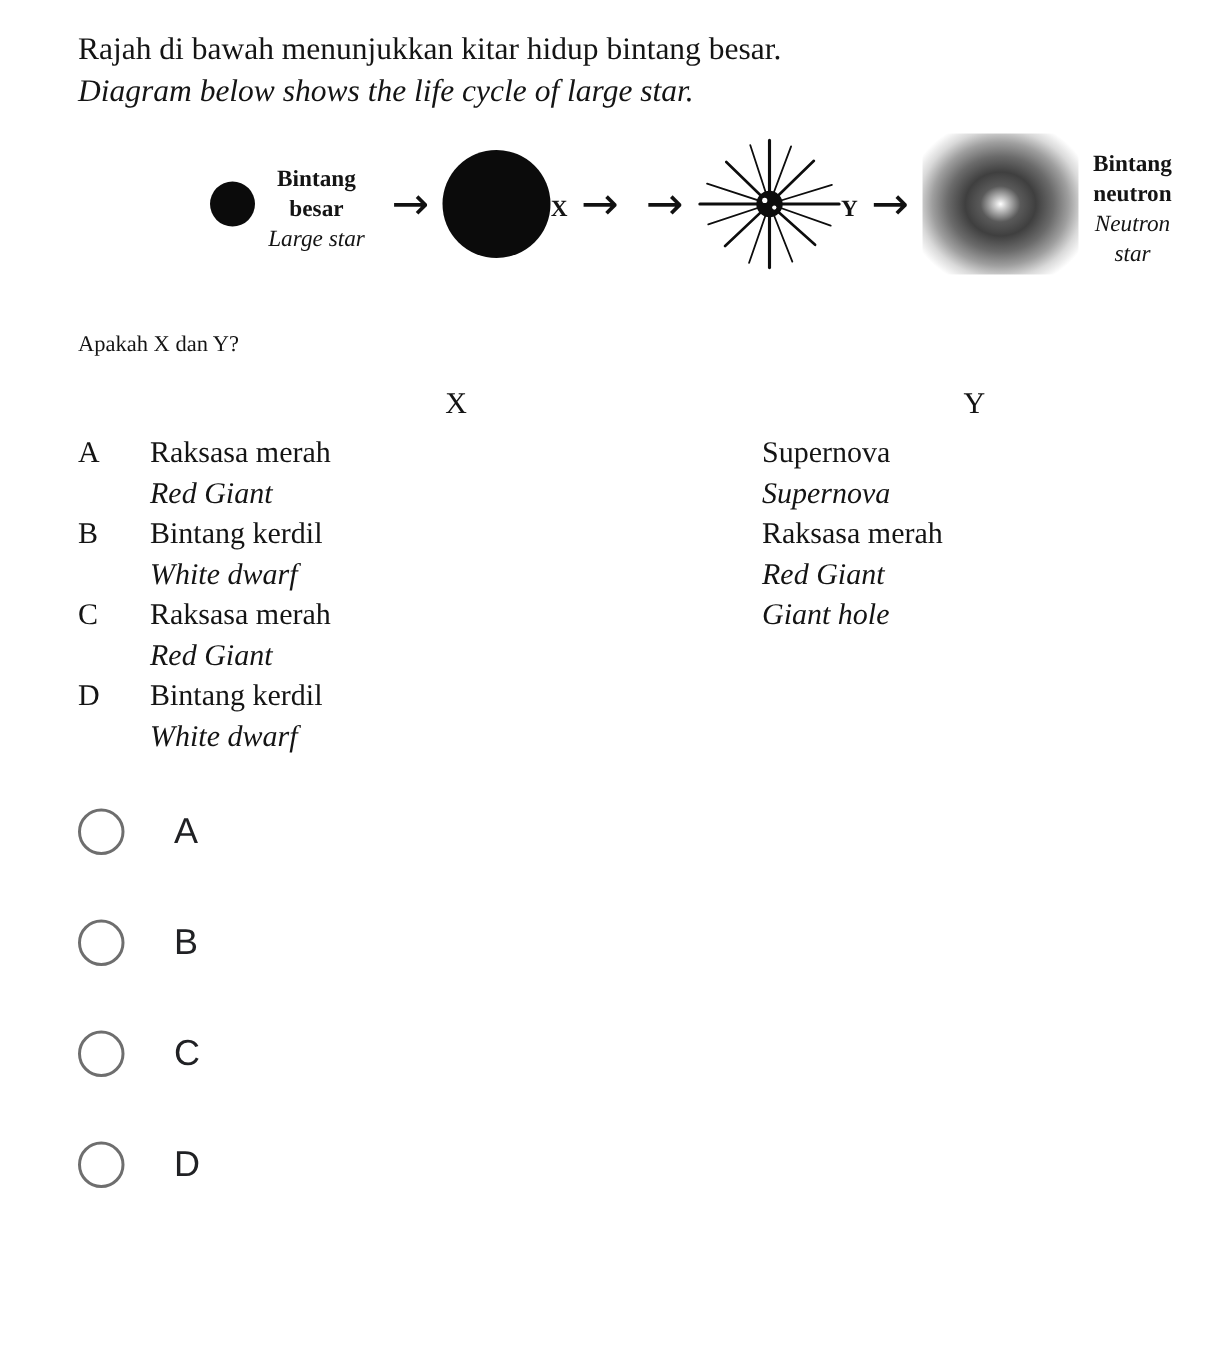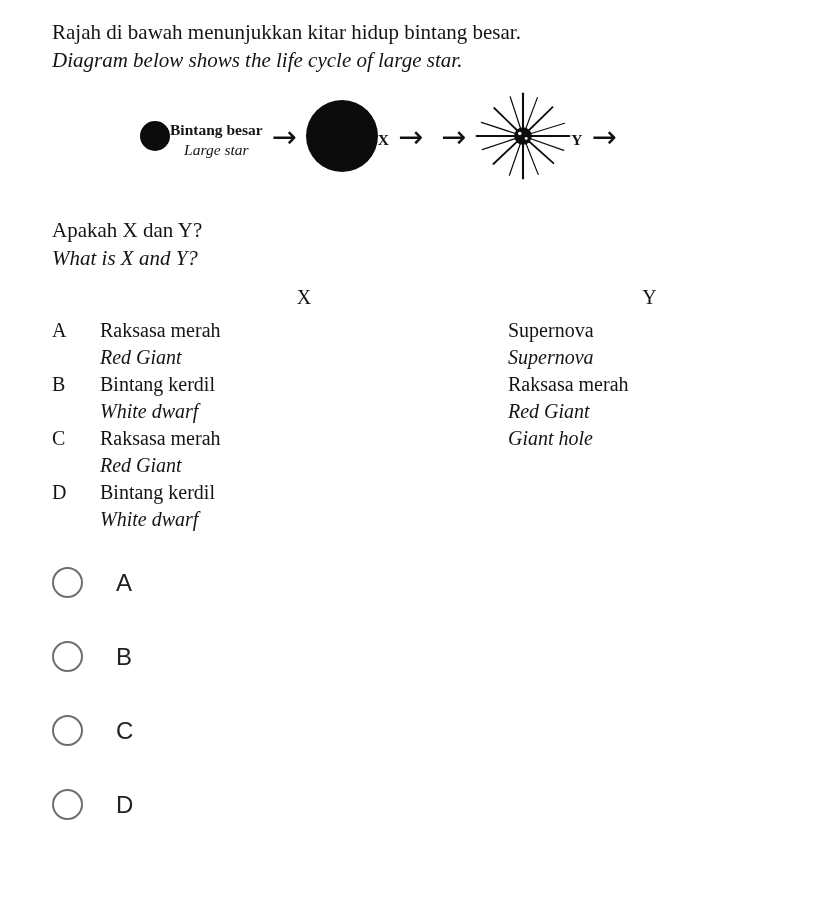--- a/index.html
+++ b/index.html
@@ -51,21 +51,21 @@
   .w120 { min-width: 118px; }
   .w130 { min-width: 126px; }
   .glow {
     width: 104px; height: 94px;
     background: radial-gradient(ellipse at center,
       #ffffff 0%, #cfcfcf 5%, #5a5a5a 18%, #3f3f3f 32%,
       #6b6b6b 48%, #9f9f9f 62%, #d9d9d9 74%, #ffffff 86%);
   }
 
   
-  .prompt { margin-top: 30px; font-size: 21px; line-height: 28px; }
+  .prompt { margin-top: 30px; font-size: 15px; line-height: 28px; }
 
   
   .answers {
     display: grid;
     grid-template-columns: 48px 408px 1fr;
     margin-top: 12px;
     font-size: 20px;
     line-height: 27px;
   }
   .answers .hdr { text-align: center; padding-bottom: 6px; }
@@ -158,26 +158,34 @@
         </svg>
       </div>
       <div class="stage-label">
         <div class="ms">Y</div>
         <div class="en"></div>
       </div>
     </div>
 
     <div class="arrow">→</div>
 
+    <div class="stage w130">
+      <div class="shape-box">
+        <div class="glow"></div>
+      </div>
+      <div class="stage-label">
+        <div class="ms">Bintang neutron</div>
+        <div class="en">Neutron star</div>
+      </div>
+    </div>
 
   </div>
 
   <div class="prompt">
     <div>Apakah X dan Y?</div>
-    <div class="italic">What is X and Y?</div>
   </div>
 
   <div class="answers">
     <div></div>
     <div class="hdr">X</div>
     <div class="hdr">Y</div>
 
     <div class="letter">A</div>
     <div class="cell">
       <div class="ms">Raksasa merah</div>

